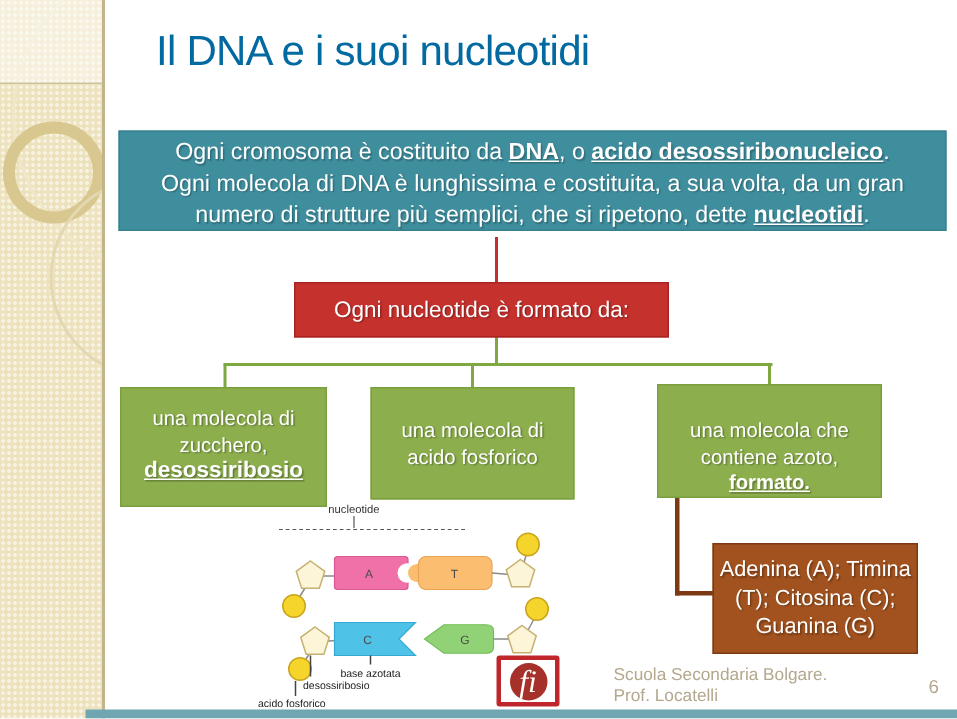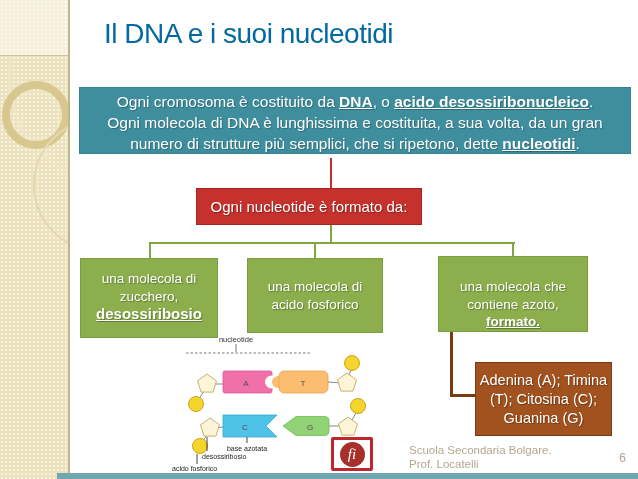--- a/index.html
+++ b/index.html
@@ -32,37 +32,37 @@
   .conn-green-v0{left:330px;top:224px;width:2px;height:19px;background:#7FA843;}
   .conn-green-h{left:149px;top:242px;width:366px;height:2px;background:#7FA843;}
   .conn-green-v1{left:149px;top:243px;width:2px;height:15px;background:#7FA843;}
   .conn-green-v2{left:314px;top:243px;width:2px;height:15px;background:#7FA843;}
   .conn-green-v3{left:512px;top:243px;width:2px;height:13px;background:#7FA843;}
   .conn-brown-v{left:450px;top:331px;width:3px;height:66px;background:#7C3A14;}
   .conn-brown-h{left:450px;top:394px;width:26px;height:3px;background:#7C3A14;}
   
   .node{position:absolute;box-sizing:border-box;color:#fff;text-align:center;
         text-shadow:1px 1px 1px rgba(0,0,0,.3);}
-  .red-node{left:196px;top:188px;width:226px;height:37px;background:#C5312D;
+  .red-node{left:196px;top:188px;width:250px;height:37px;background:#C5312D;
             border:1px solid #A82422;font-size:15px;line-height:35px;}
   .green-node{background:#8CAE4D;border:1px solid #79A03C;font-size:13.5px;line-height:17.5px;}
   .gn1{left:80px;top:258px;width:138px;height:80px;padding-top:11px;}
   .gn2{left:247px;top:258px;width:136px;height:75px;padding-top:19px;}
   .gn3{left:438px;top:256px;width:150px;height:76px;padding-top:21px;}
   .gn1 .emph{font-size:15px;}
   .brown-node{left:475px;top:362px;width:137px;height:74px;background:#A1521F;
               border:1px solid #7C3A14;font-size:14.5px;line-height:19px;padding-top:8px;}
   
   .diagram{position:absolute;left:150px;top:333px;width:230px;height:142px;}
   
   .logo{position:absolute;left:331px;top:437px;width:36px;height:28px;background:#fff;
         border:3px solid #C0272D;border-radius:2px;display:flex;align-items:center;
         justify-content:center;}
   .logo-circle{width:25px;height:25px;border-radius:50%;background:#A6302A;color:#fff;
-               font-family:"Liberation Serif",serif;font-style:italic;font-size:15px;
+               font-family:"Liberation Serif",serif;font-style:italic;font-size:21px;
                display:flex;align-items:center;justify-content:center;}
   
   .footer{position:absolute;left:409px;top:443px;width:170px;font-size:11.5px;
           line-height:14px;color:#B3A78D;}
   .pagenum{position:absolute;left:606px;top:451px;width:20px;font-size:12.5px;
            color:#B3A78D;text-align:right;}
 </style>
 </head>
 <body>
 

